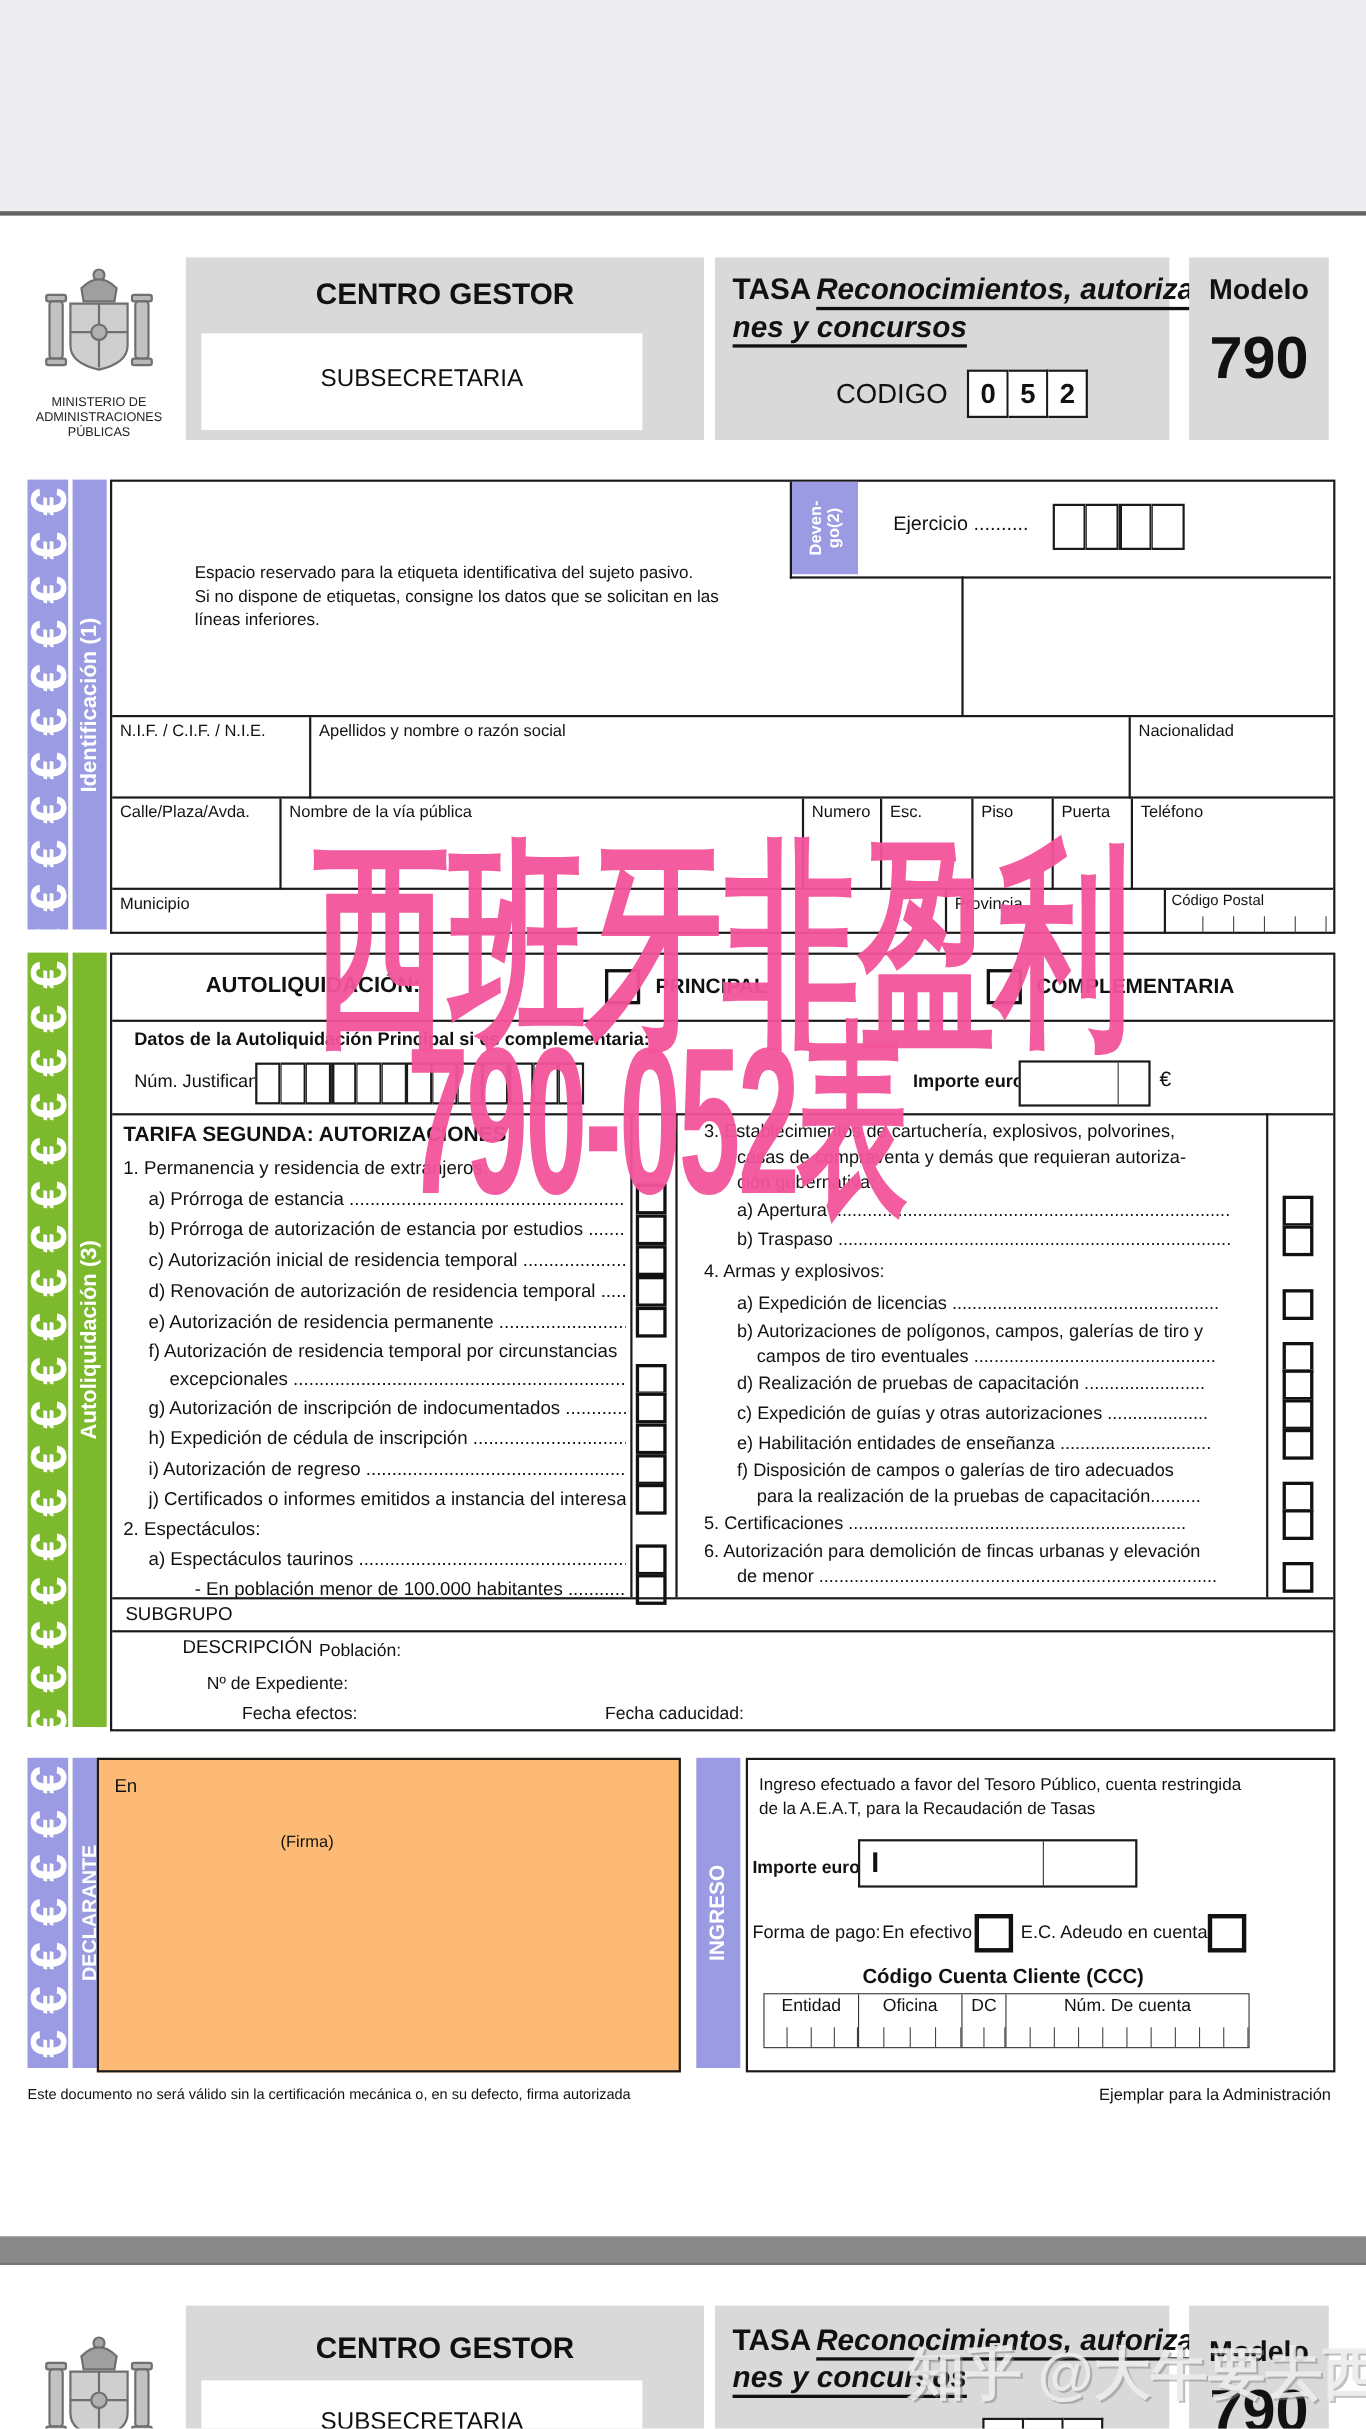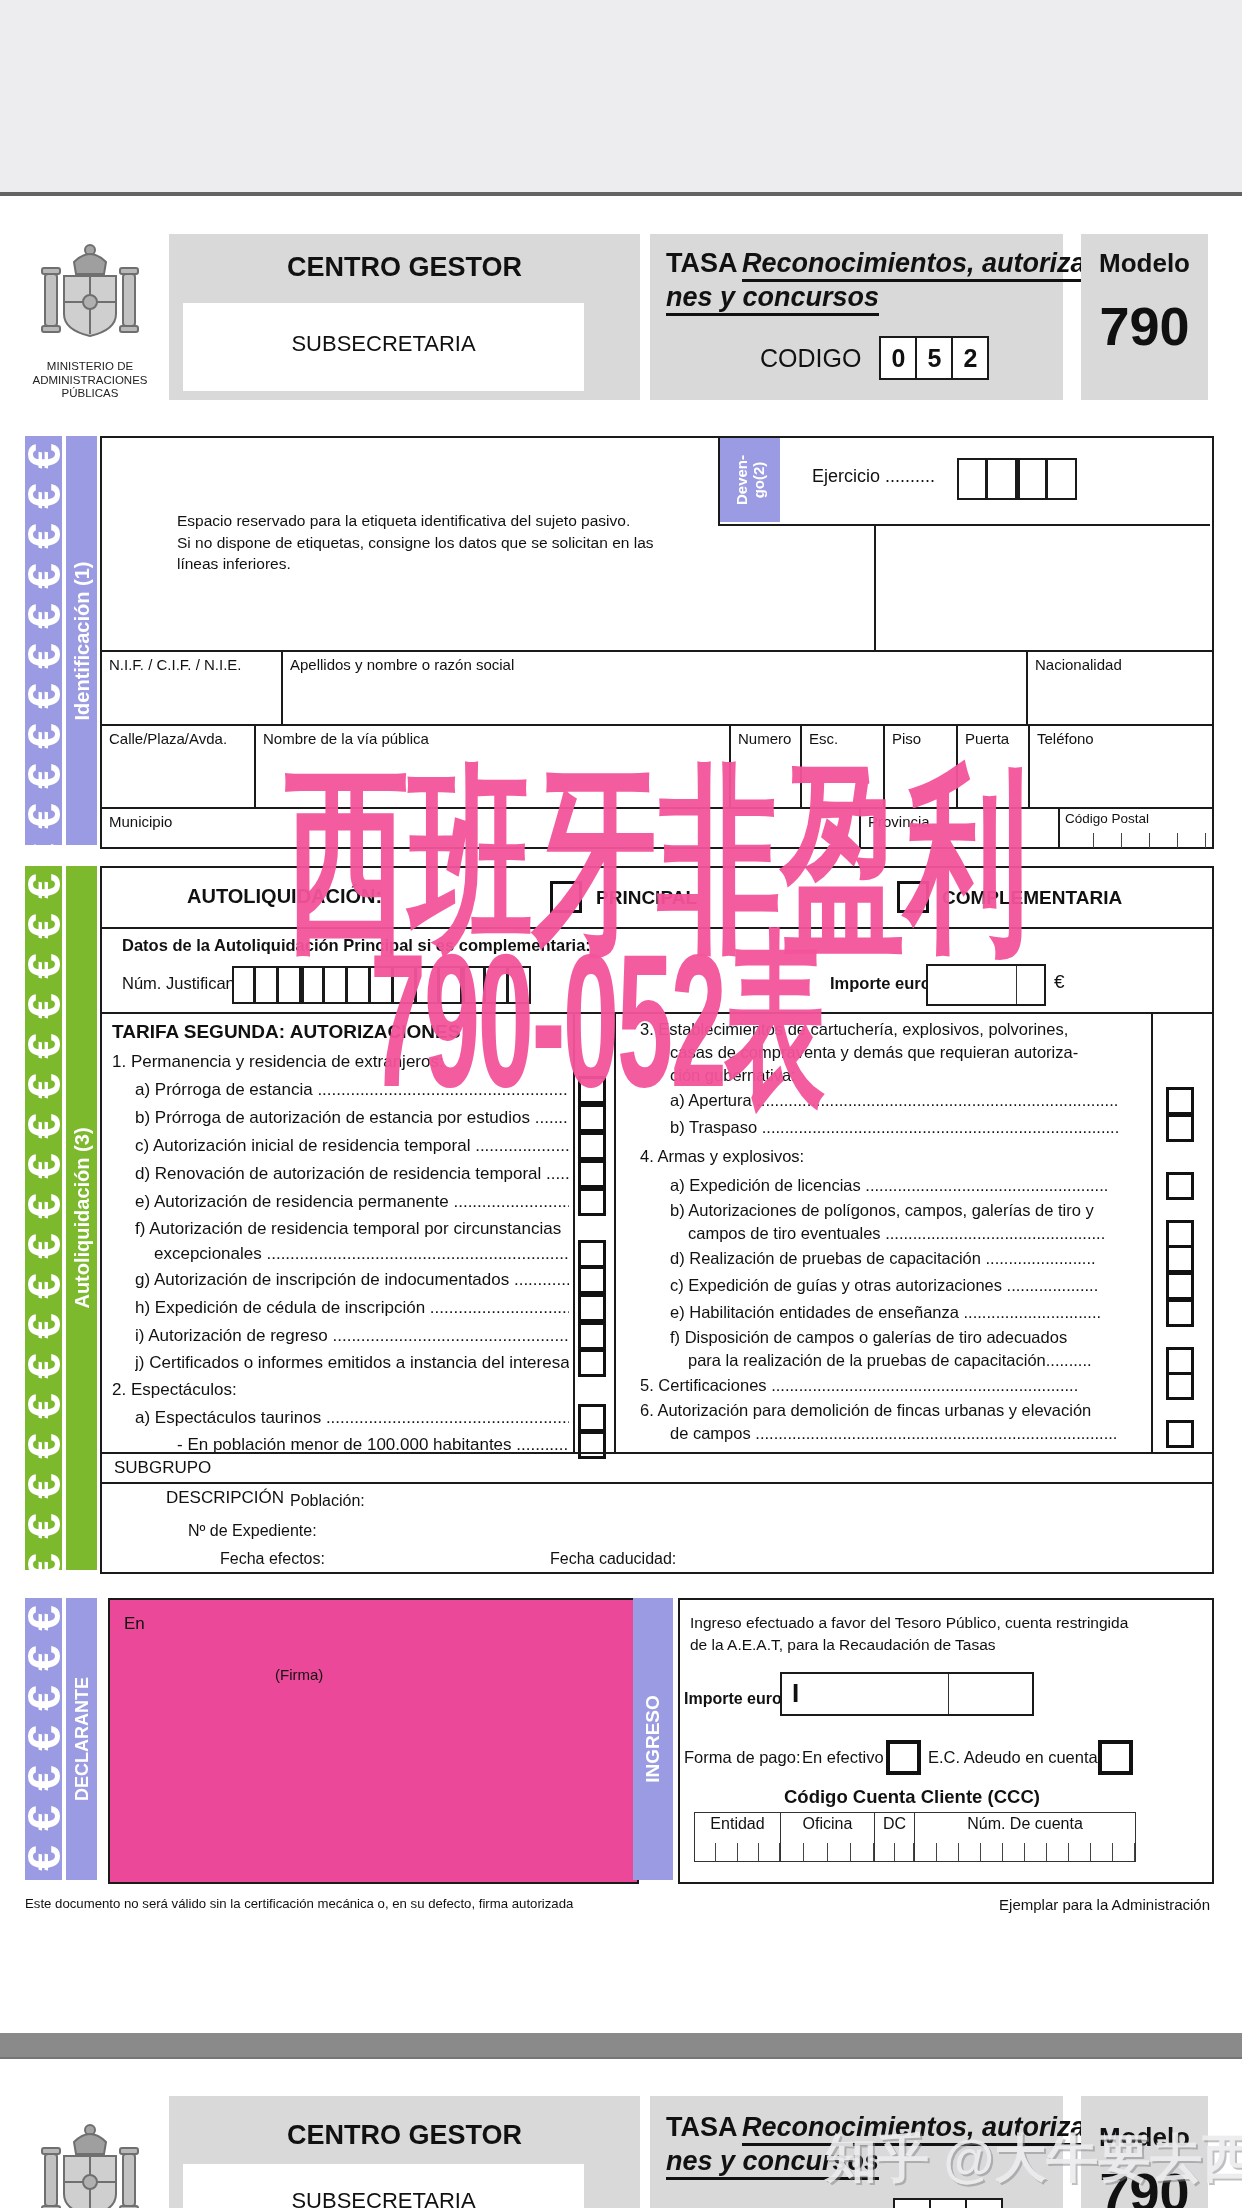--- a/index.html
+++ b/index.html
@@ -378,21 +378,21 @@
           <span class="cb"></span>
         </div>
       <div class="line ind0">
           <span class="txt">5.  Certificaciones ...................................................................</span>
           <span class="cb"></span>
         </div>
       <div class="line wrap ind0">
           <span class="txt">6.  Autorización para demolición de fincas urbanas y elevación</span>
         </div>
       <div class="line wrap ind1">
-          <span class="txt">de campos ...............................................................................</span>
+          <span class="txt">de menor ...............................................................................</span>
           <span class="cb"></span>
         </div>
     </div>
 
     <div class="hline" style="top:584px;"></div>
     <div class="abs" style="left:12px;top:590px;font-size:17px;">SUBGRUPO</div>
     <div class="hline" style="top:614px;"></div>
     <div class="abs" style="left:64px;top:620px;font-size:17px;">DESCRIPCIÓN</div>
     <div class="abs" style="left:188px;top:624px;font-size:16px;">Población:</div>
     <div class="abs" style="left:86px;top:654px;font-size:16px;">Nº de Expediente:</div>
@@ -406,21 +406,21 @@
       <span>€</span>
       <span>€</span>
       <span>€</span>
       <span>€</span>
       <span>€</span>
     </div>
   <div class="abs band" style="left:66px;top:1598px;width:31px;height:282px;">
     <span class="vtext" style="font-size:18px;">DECLARANTE</span>
   </div>
 
-  <div class="abs b2" style="left:108px;top:1598px;width:527px;height:282px;background:#ec4899;">
+  <div class="abs b2" style="left:88px;top:1598px;width:527px;height:282px;background:#fdba74;">
     <div class="abs" style="left:14px;top:14px;font-size:17px;">En</div>
     <div class="abs" style="left:165px;top:66px;font-size:15px;">(Firma)</div>
   </div>
 
   <div class="abs band" style="left:633px;top:1598px;width:40px;height:282px;">
     <span class="vtext" style="font-size:19px;">INGRESO</span>
   </div>
 
   <div class="abs b2" style="left:678px;top:1598px;width:532px;height:282px;background:#fff;">
     <div class="abs" style="left:10px;top:12px;font-size:15.5px;line-height:22px;">

